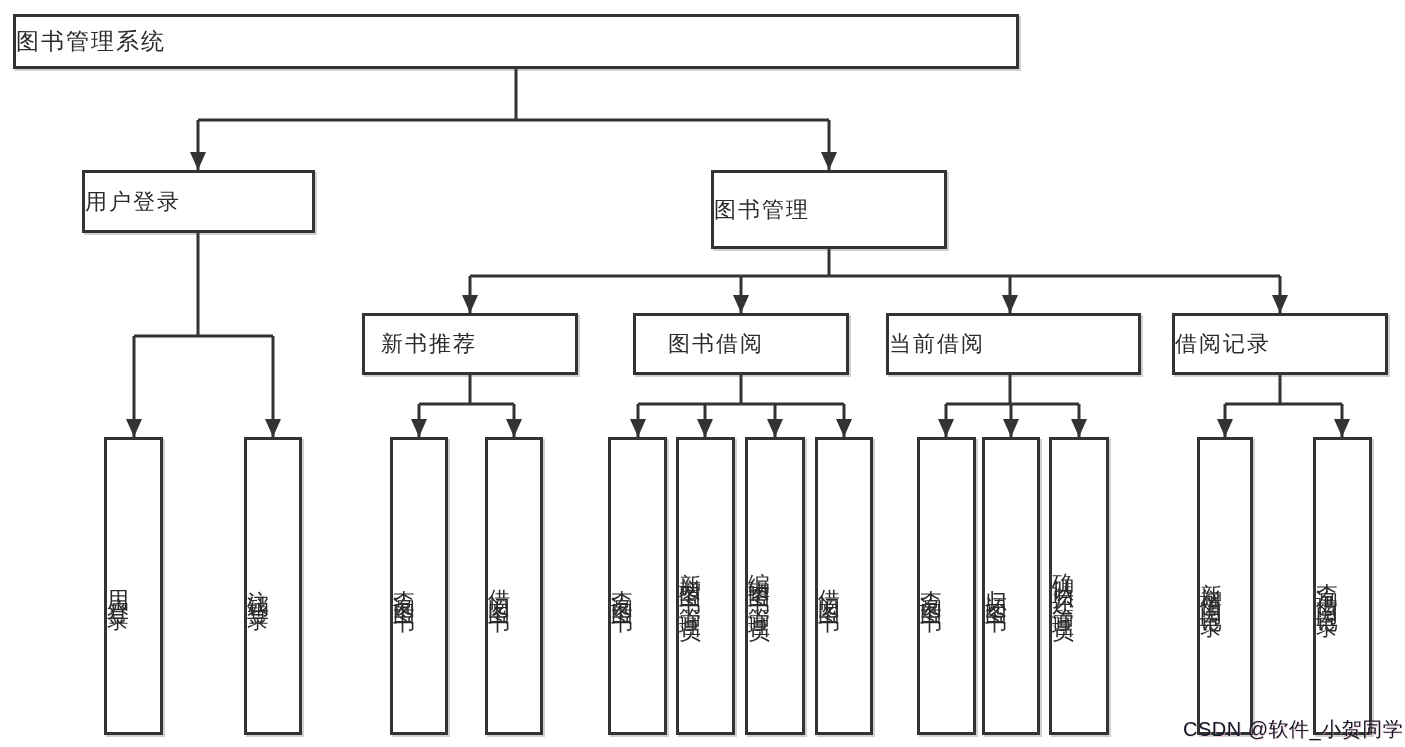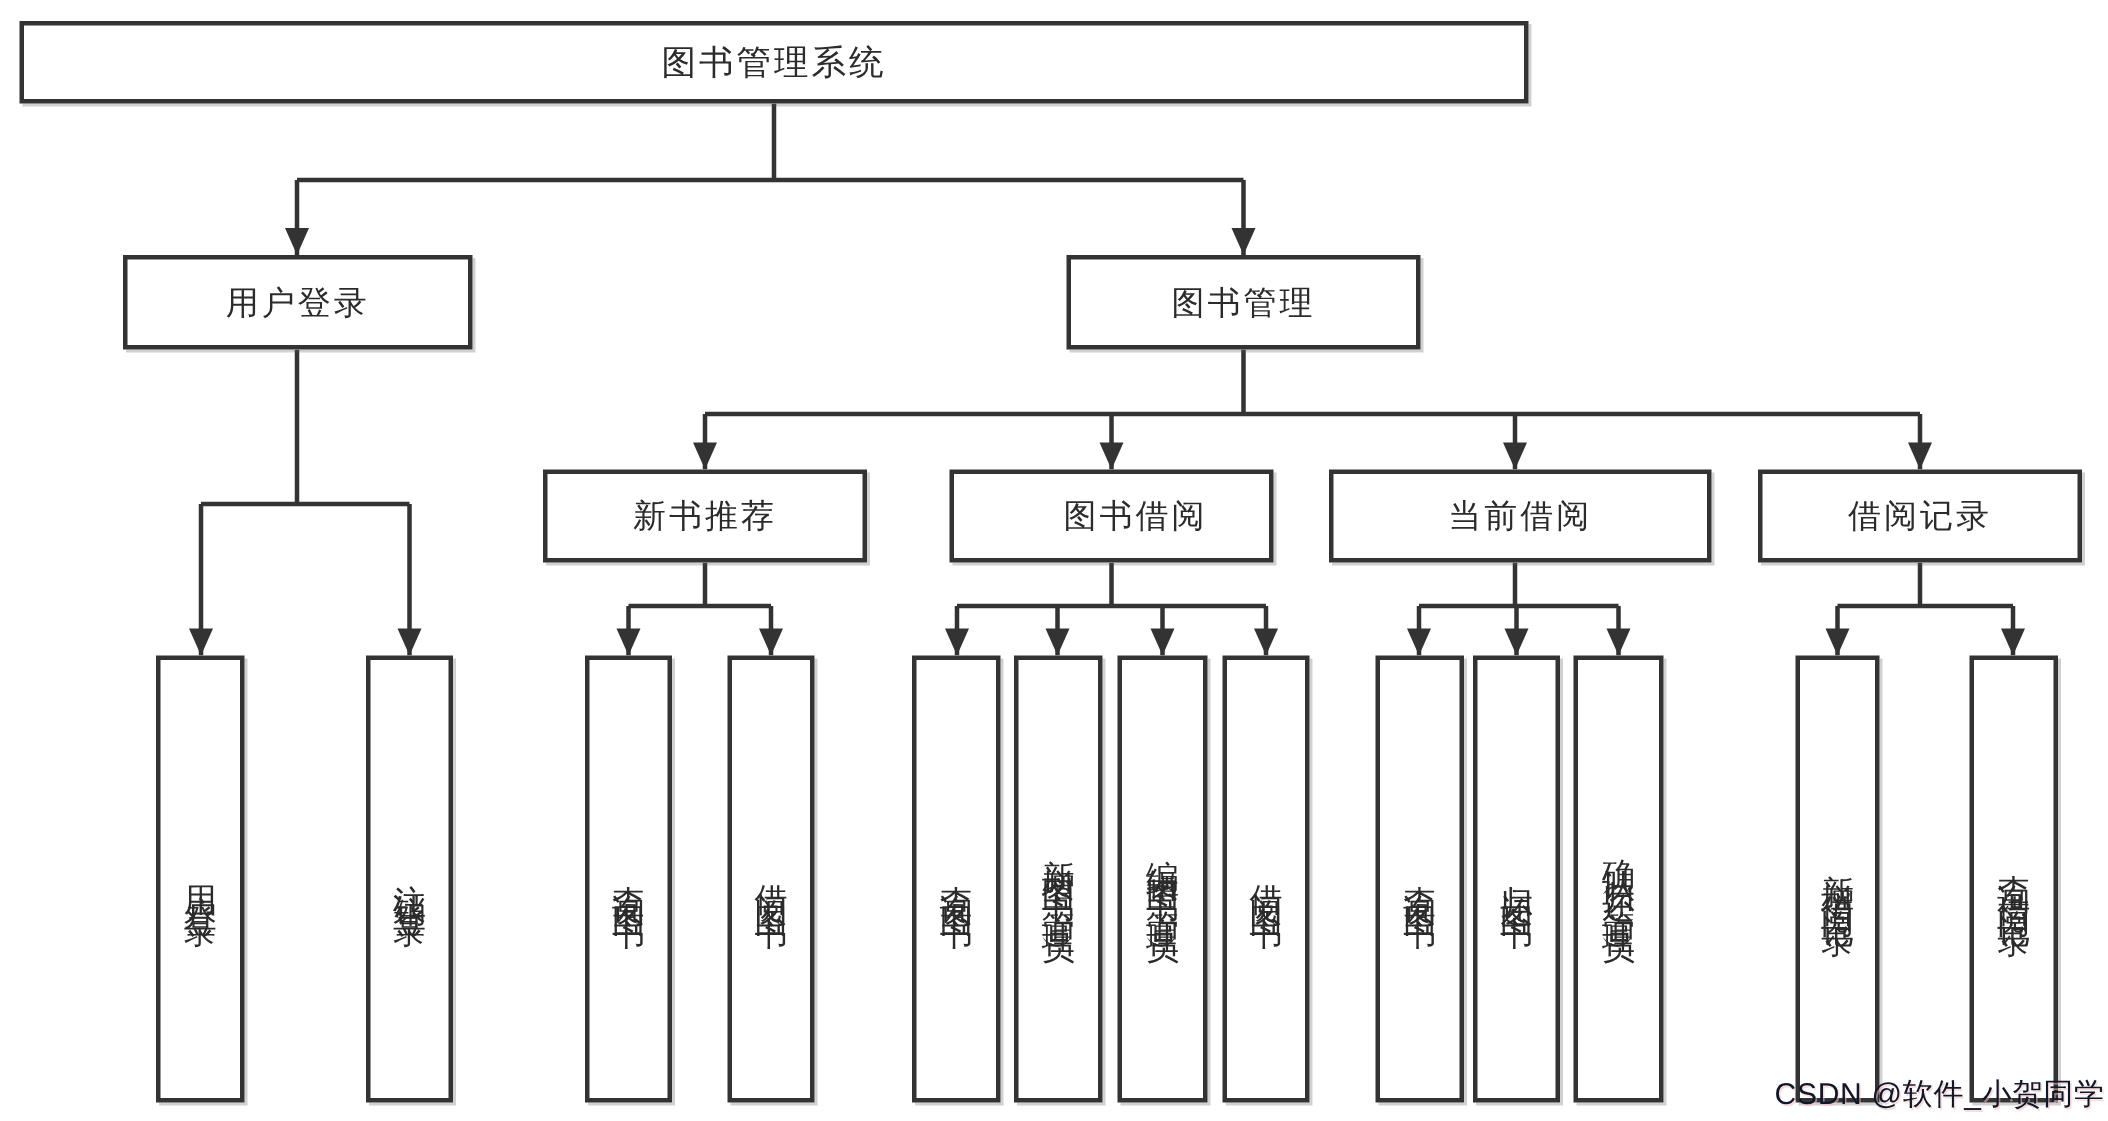--- a/index.html
+++ b/index.html
@@ -11,21 +11,21 @@
     background: #ffffff;
     overflow: hidden;
   }
   .box {
     position: absolute;
     box-sizing: border-box;
     background: #ffffff;
     border: 3px solid #333333;
     display: flex;
     align-items: center;
-    justify-content: center;
+    justify-content: flex-start;
     color: #2b2b2b;
     box-shadow: 2px 2px 0 rgba(90,90,90,0.28);
   }
   .hlabel {
     font-size: 22px;
     letter-spacing: 2px;
     white-space: nowrap;
     color: #2b2b2b;
   }
   .root .hlabel { font-size: 23px; }
@@ -80,25 +80,25 @@
              M1217 419 L1233 419 L1225 437 Z  M1334 419 L1350 419 L1342 437 Z"></path>
   </svg>
 
   <div class="box root" style="left:13px; top:14px; width:1006px; height:55px;">
     <span class="hlabel">图书管理系统</span>
   </div>
 
   <div class="box" style="left:82px; top:170px; width:233px; height:63px;">
     <span class="hlabel">用户登录</span>
   </div>
-  <div class="box" style="left:711px; top:170px; width:236px; height:63px;">
+  <div class="box" style="left:711px; top:170px; width:236px; height:79px;">
     <span class="hlabel">图书管理</span>
   </div>
 
-  <div class="box" style="left:362px; top:313px; width:216px; height:62px;">
+  <div class="box" style="left:362px; top:313px; width:216px; height:62px;padding-left:16px;">
     <span class="hlabel">新书推荐</span>
   </div>
   <div class="box" style="left:633px; top:313px; width:216px; height:62px;padding-left:32px;">
     <span class="hlabel">图书借阅</span>
   </div>
   <div class="box" style="left:886px; top:313px; width:255px; height:62px;">
     <span class="hlabel">当前借阅</span>
   </div>
   <div class="box" style="left:1172px; top:313px; width:216px; height:62px;">
     <span class="hlabel">借阅记录</span>

